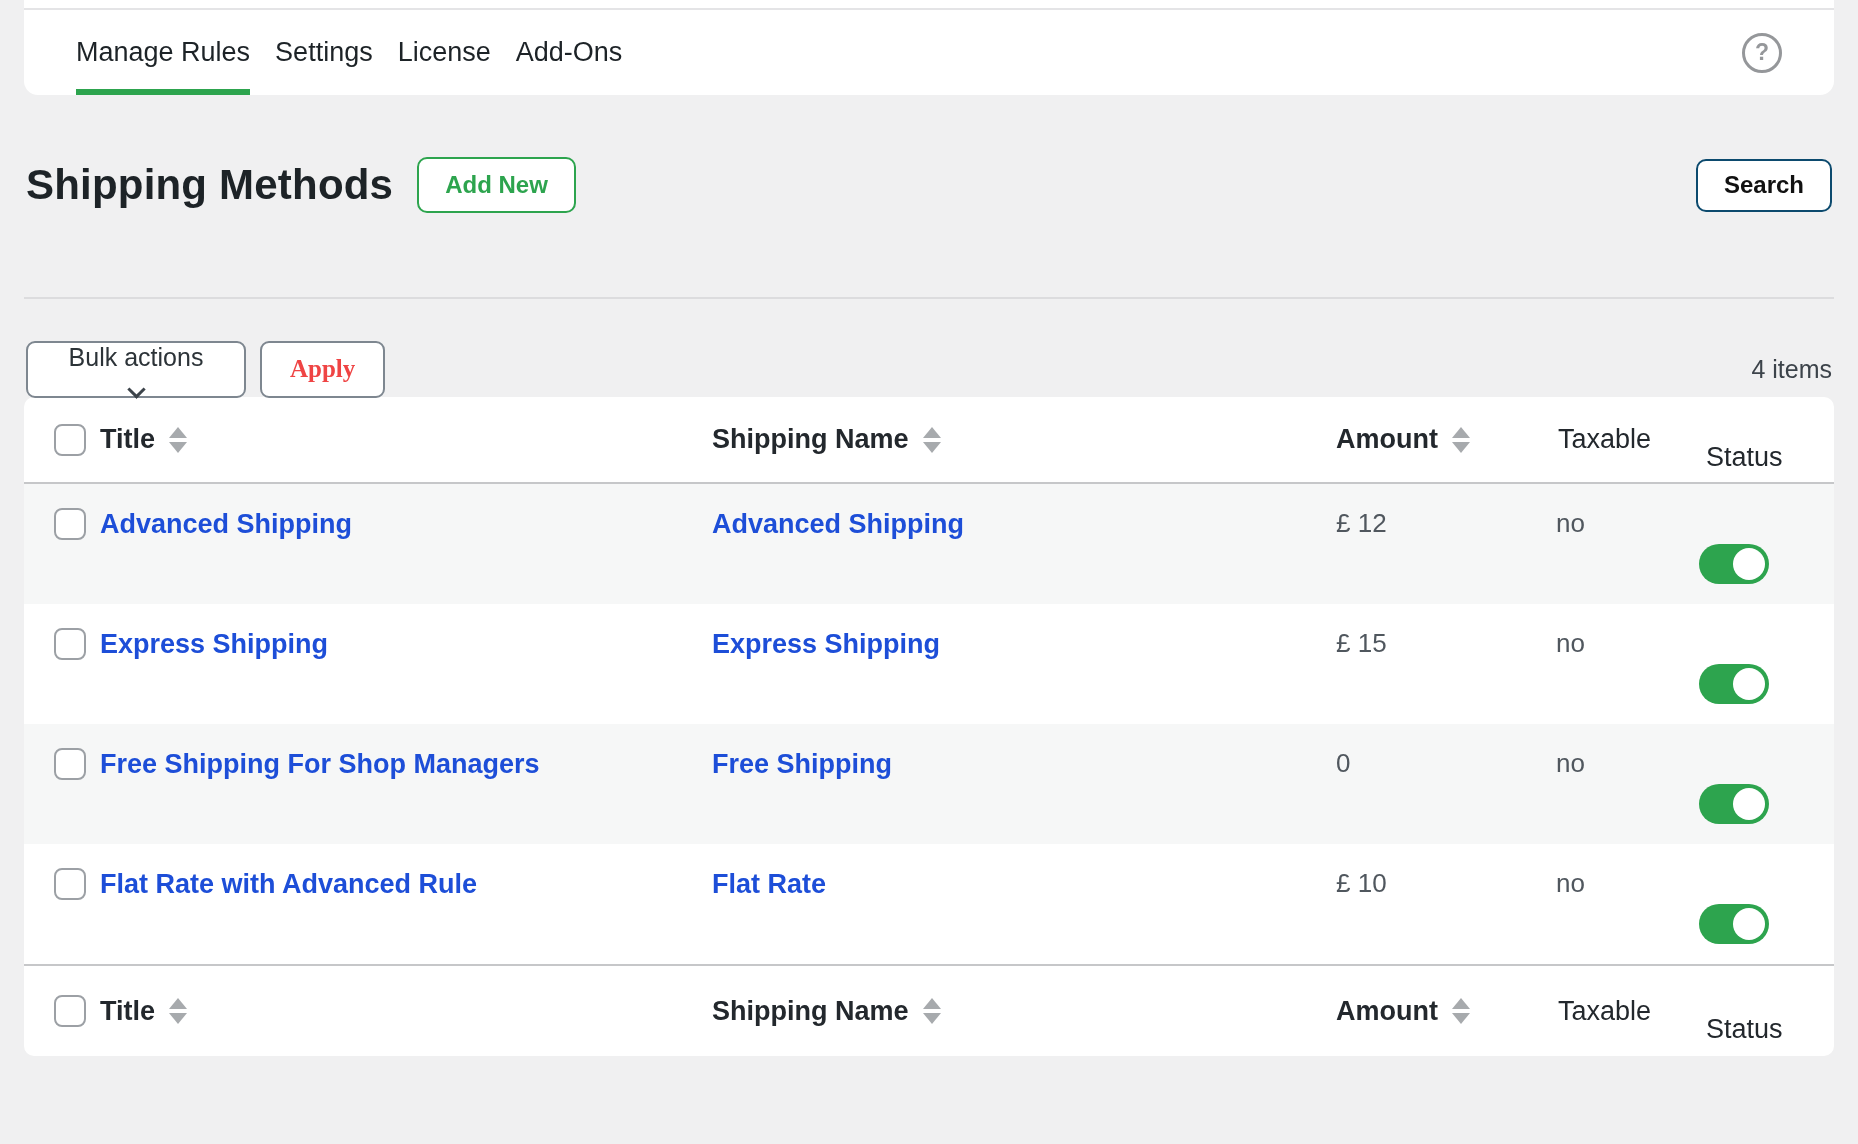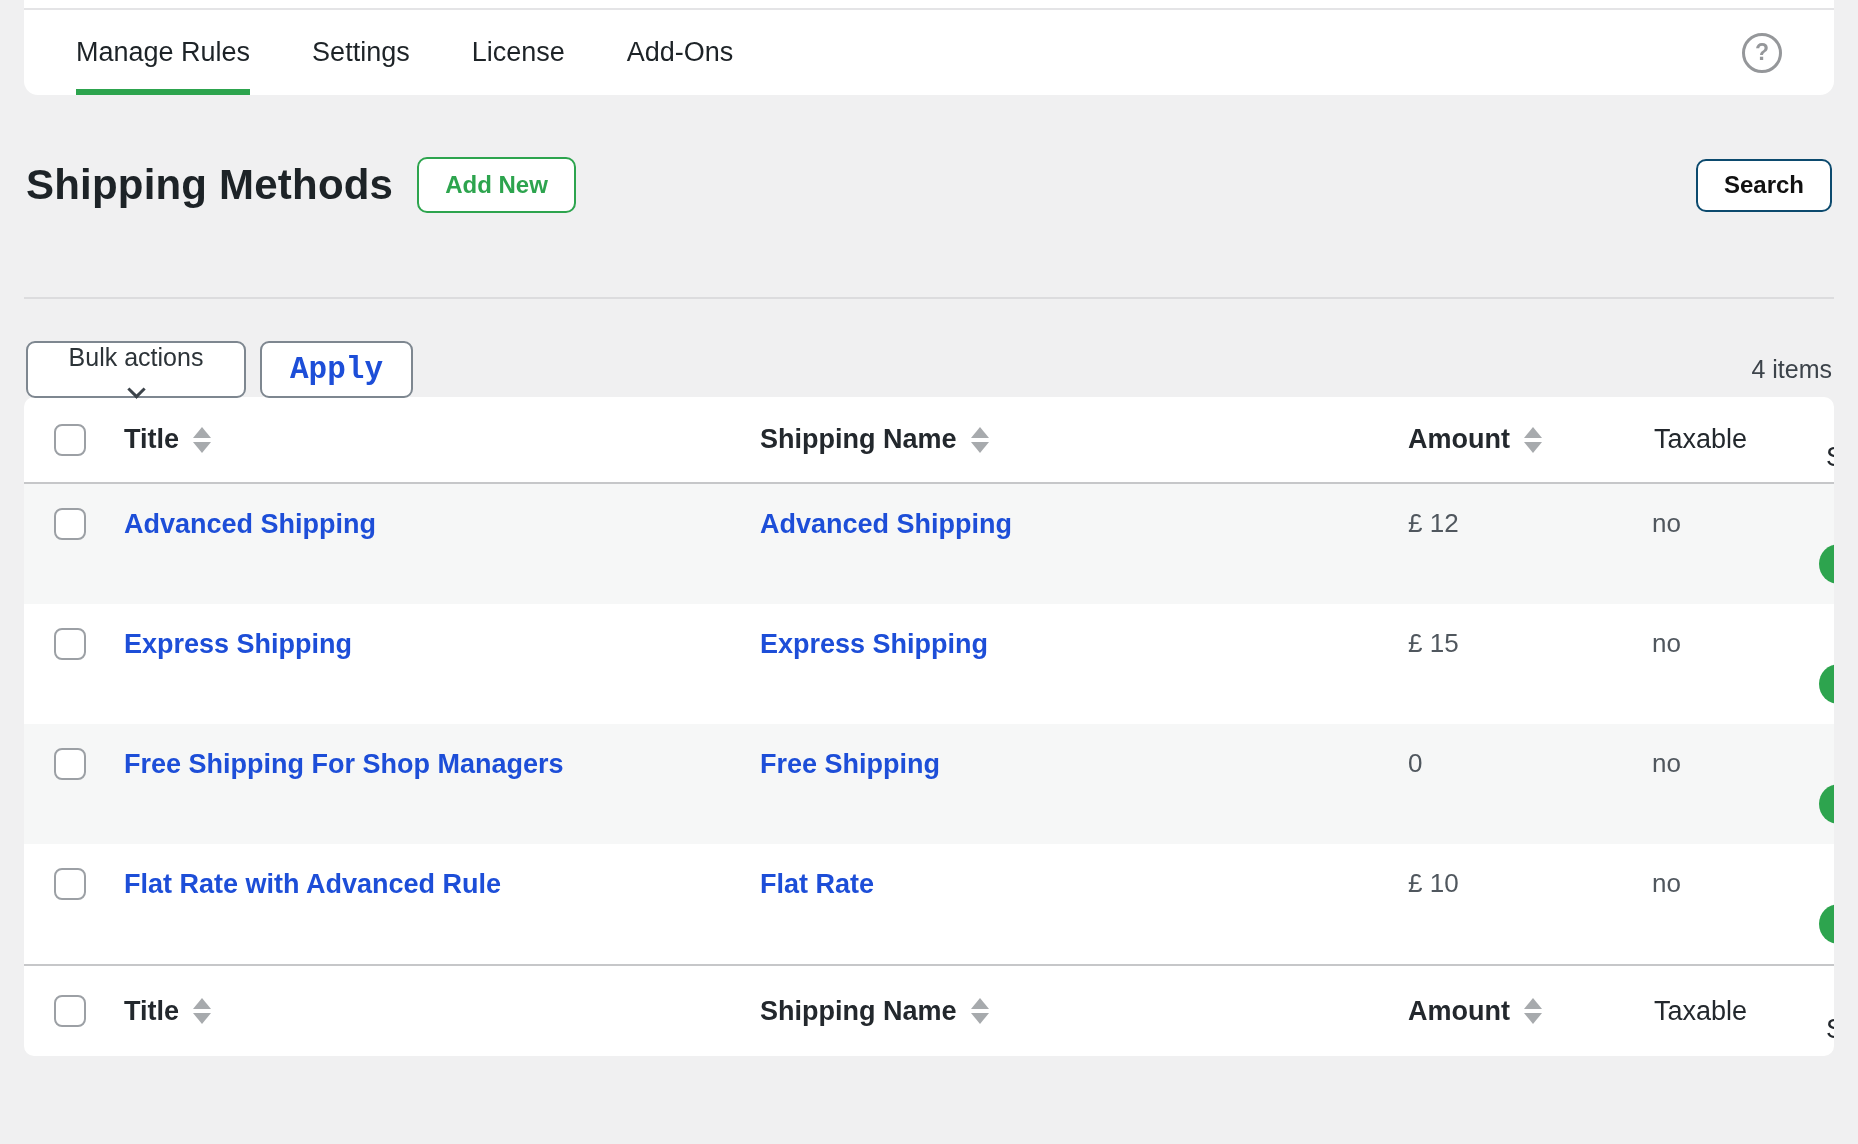--- a/index.html
+++ b/index.html
@@ -20,21 +20,21 @@
     color:var(--text-dark);
   }
   
   .tabs-card{
     margin:0 24px;
     background:var(--card-bg);
     border-radius:0 0 14px 14px;
   }
   .tabs-topline{height:10px;border-bottom:2px solid var(--border-light);}
   .tabs-row{
-    display:flex;align-items:stretch;gap:62px;
+    display:flex;align-items:stretch;gap:25px;
     height:85px;padding:0 52px;
   }
   .tab{
     display:flex;align-items:center;
     font-size:27px;font-weight:500;color:var(--text-dark);
     cursor:pointer;border:none;background:none;
     font-family:inherit;
   }
   .tab.active{box-shadow:inset 0 -6px 0 var(--accent);}
   .help-btn{
@@ -86,35 +86,34 @@
   }
   .chevron-down{
     width:13px;height:13px;margin-top:-7px;
     border-right:3px solid #3c434a;border-bottom:3px solid #3c434a;
     transform:rotate(45deg);
   }
   .apply-btn{
     margin-left:14px;
     height:57px;padding:0 28px;
     background:#fff;border:2px solid #7e8790;border-radius:9px;
-    font-size:31px;font-weight:700;color:#1d4ed8;cursor:pointer;
-    font-family:Liberation Mono, monospace;
+    font-size:25px;font-weight:700;color:#ef4444;cursor:pointer;
+    font-family:Liberation Serif, serif;
   }
   .items-count{margin-left:auto;font-size:25px;color:#3c434a;}
   
   .table-card{
     margin:0 24px;
     background:var(--card-bg);
     border-radius:10px;
     overflow:hidden;
   }
   .tr{
     display:grid;
     grid-template-columns:76px 612px 612px 222px 148px 1fr;
-    gap:24px;
   }
   .thead{height:87px;align-items:center;border-bottom:2px solid var(--border-med);}
   .tfoot{height:92px;align-items:center;border-top:2px solid var(--border-med);}
   .row{height:120px;align-items:start;padding-top:24px;}
   .row.striped{background:#f6f7f7;}
   .cell-check{padding-left:30px;display:flex;align-items:center;}
   .thead .cell-check,.tfoot .cell-check{align-self:center;}
   .checkbox{
     width:32px;height:32px;flex:none;
     background:#fff;border:2px solid var(--ctl-border);border-radius:8px;

